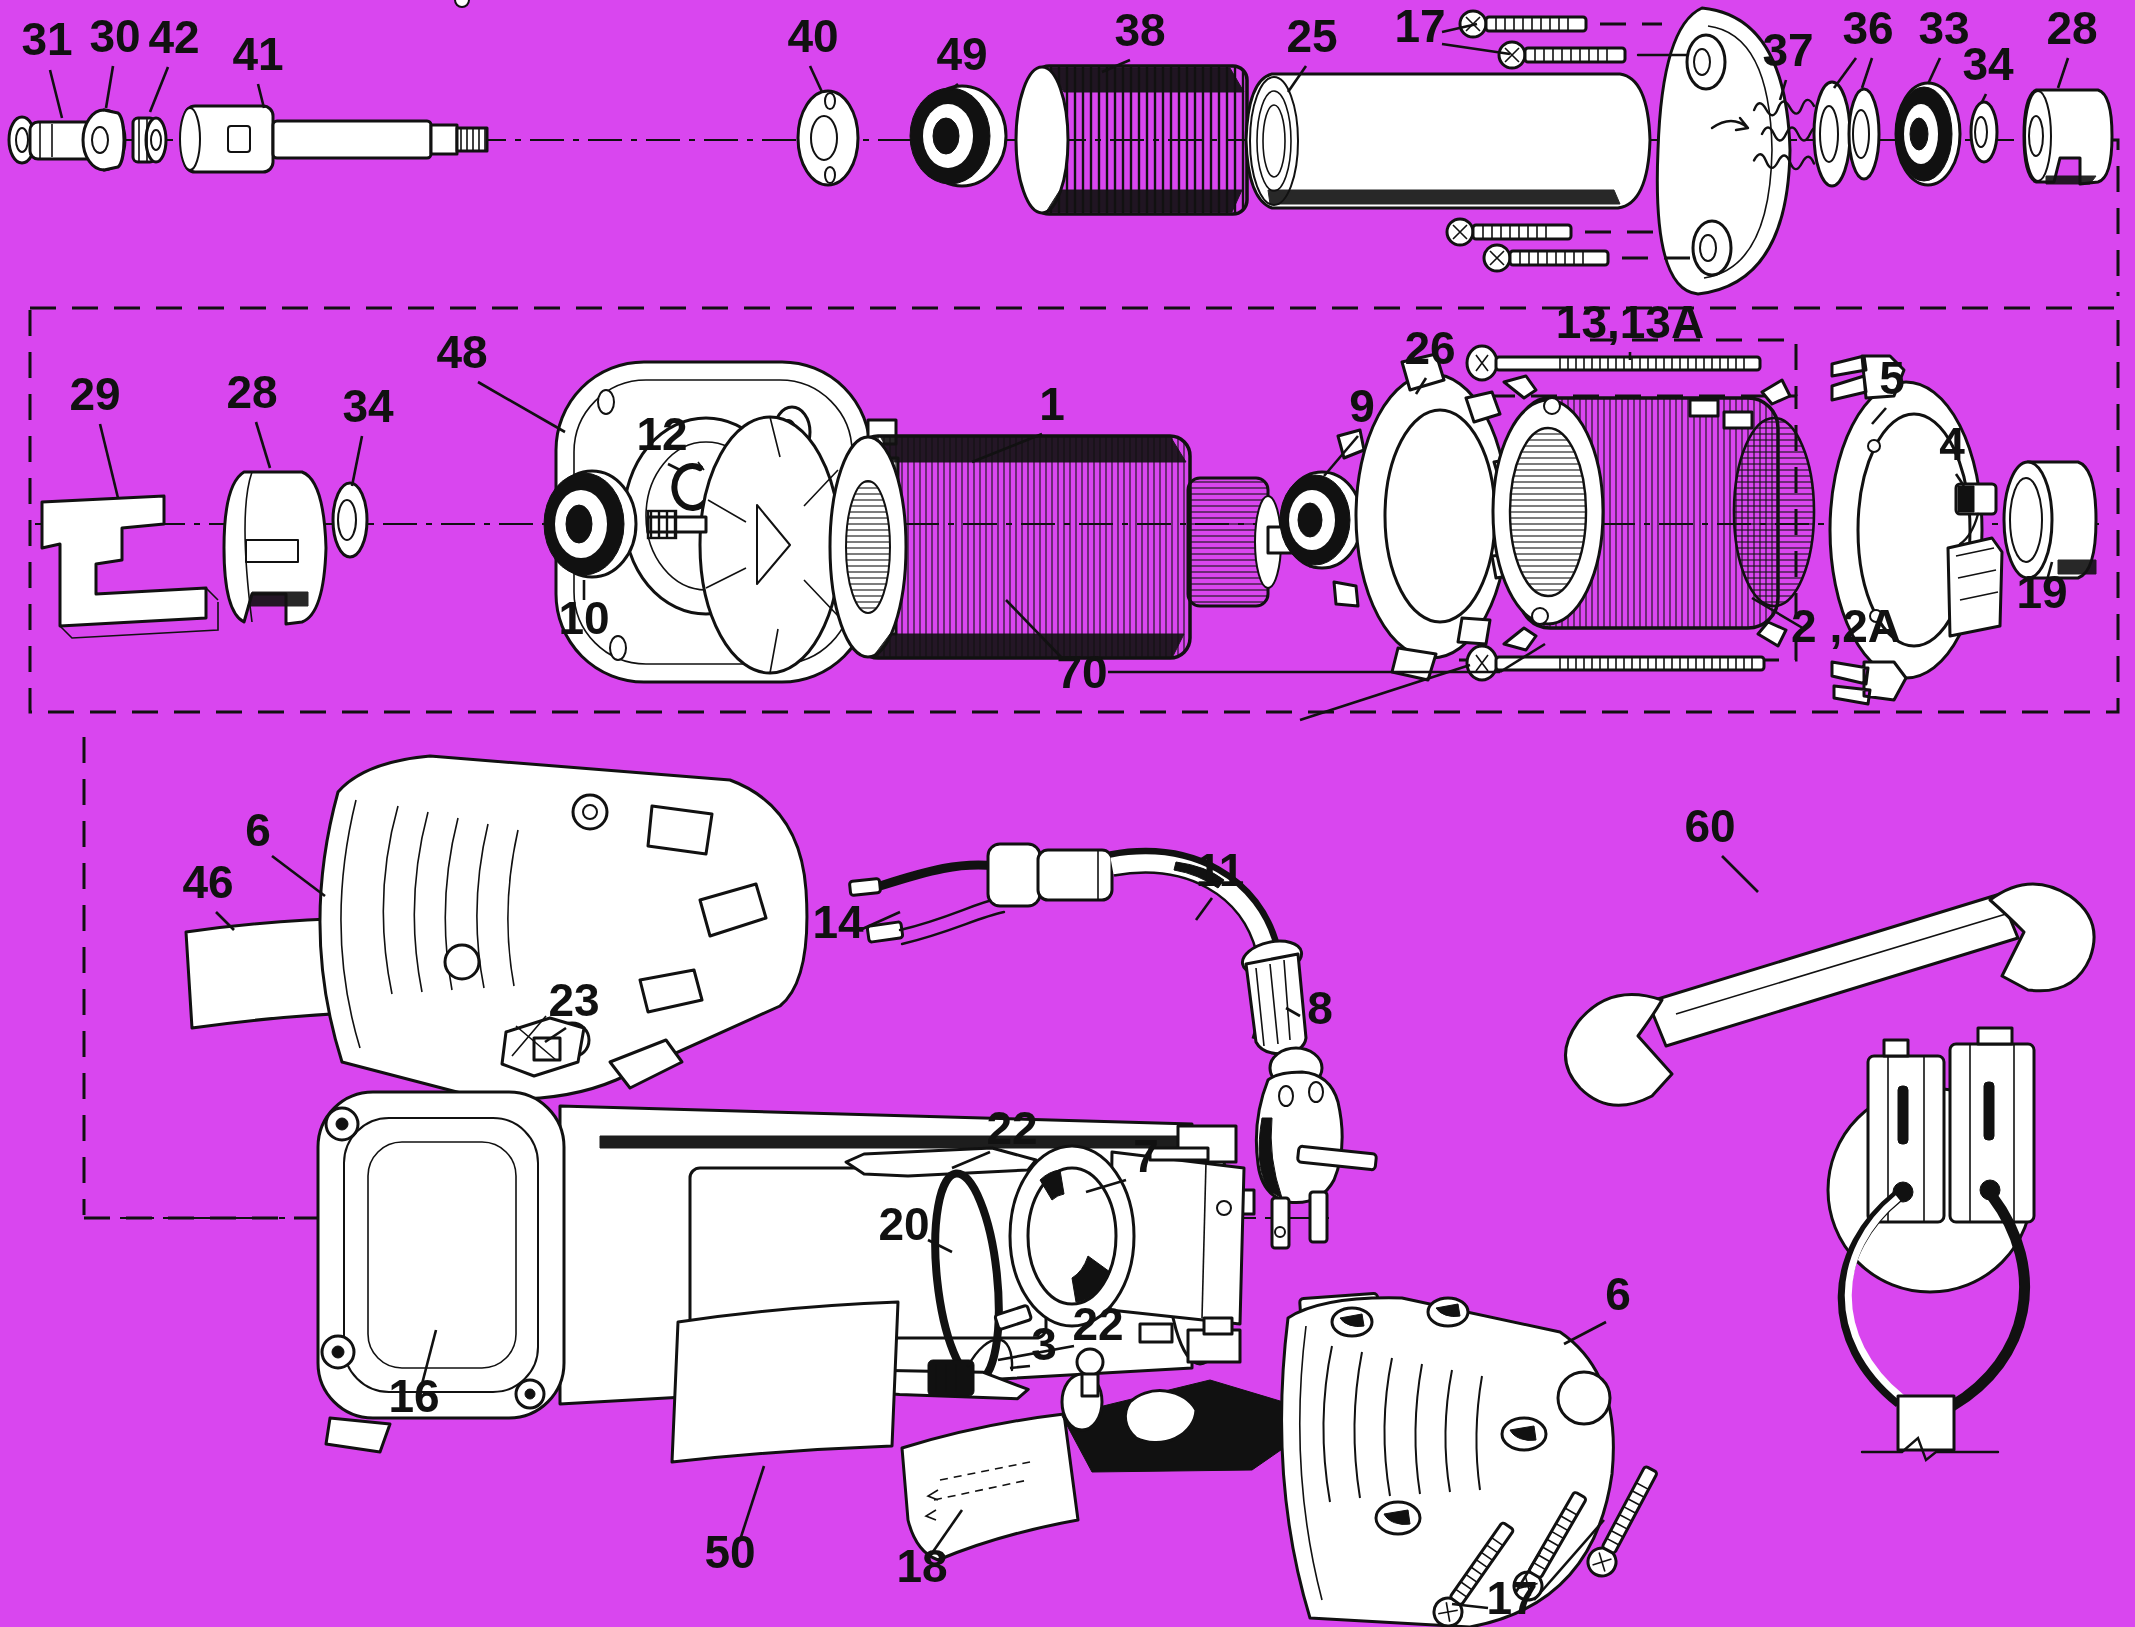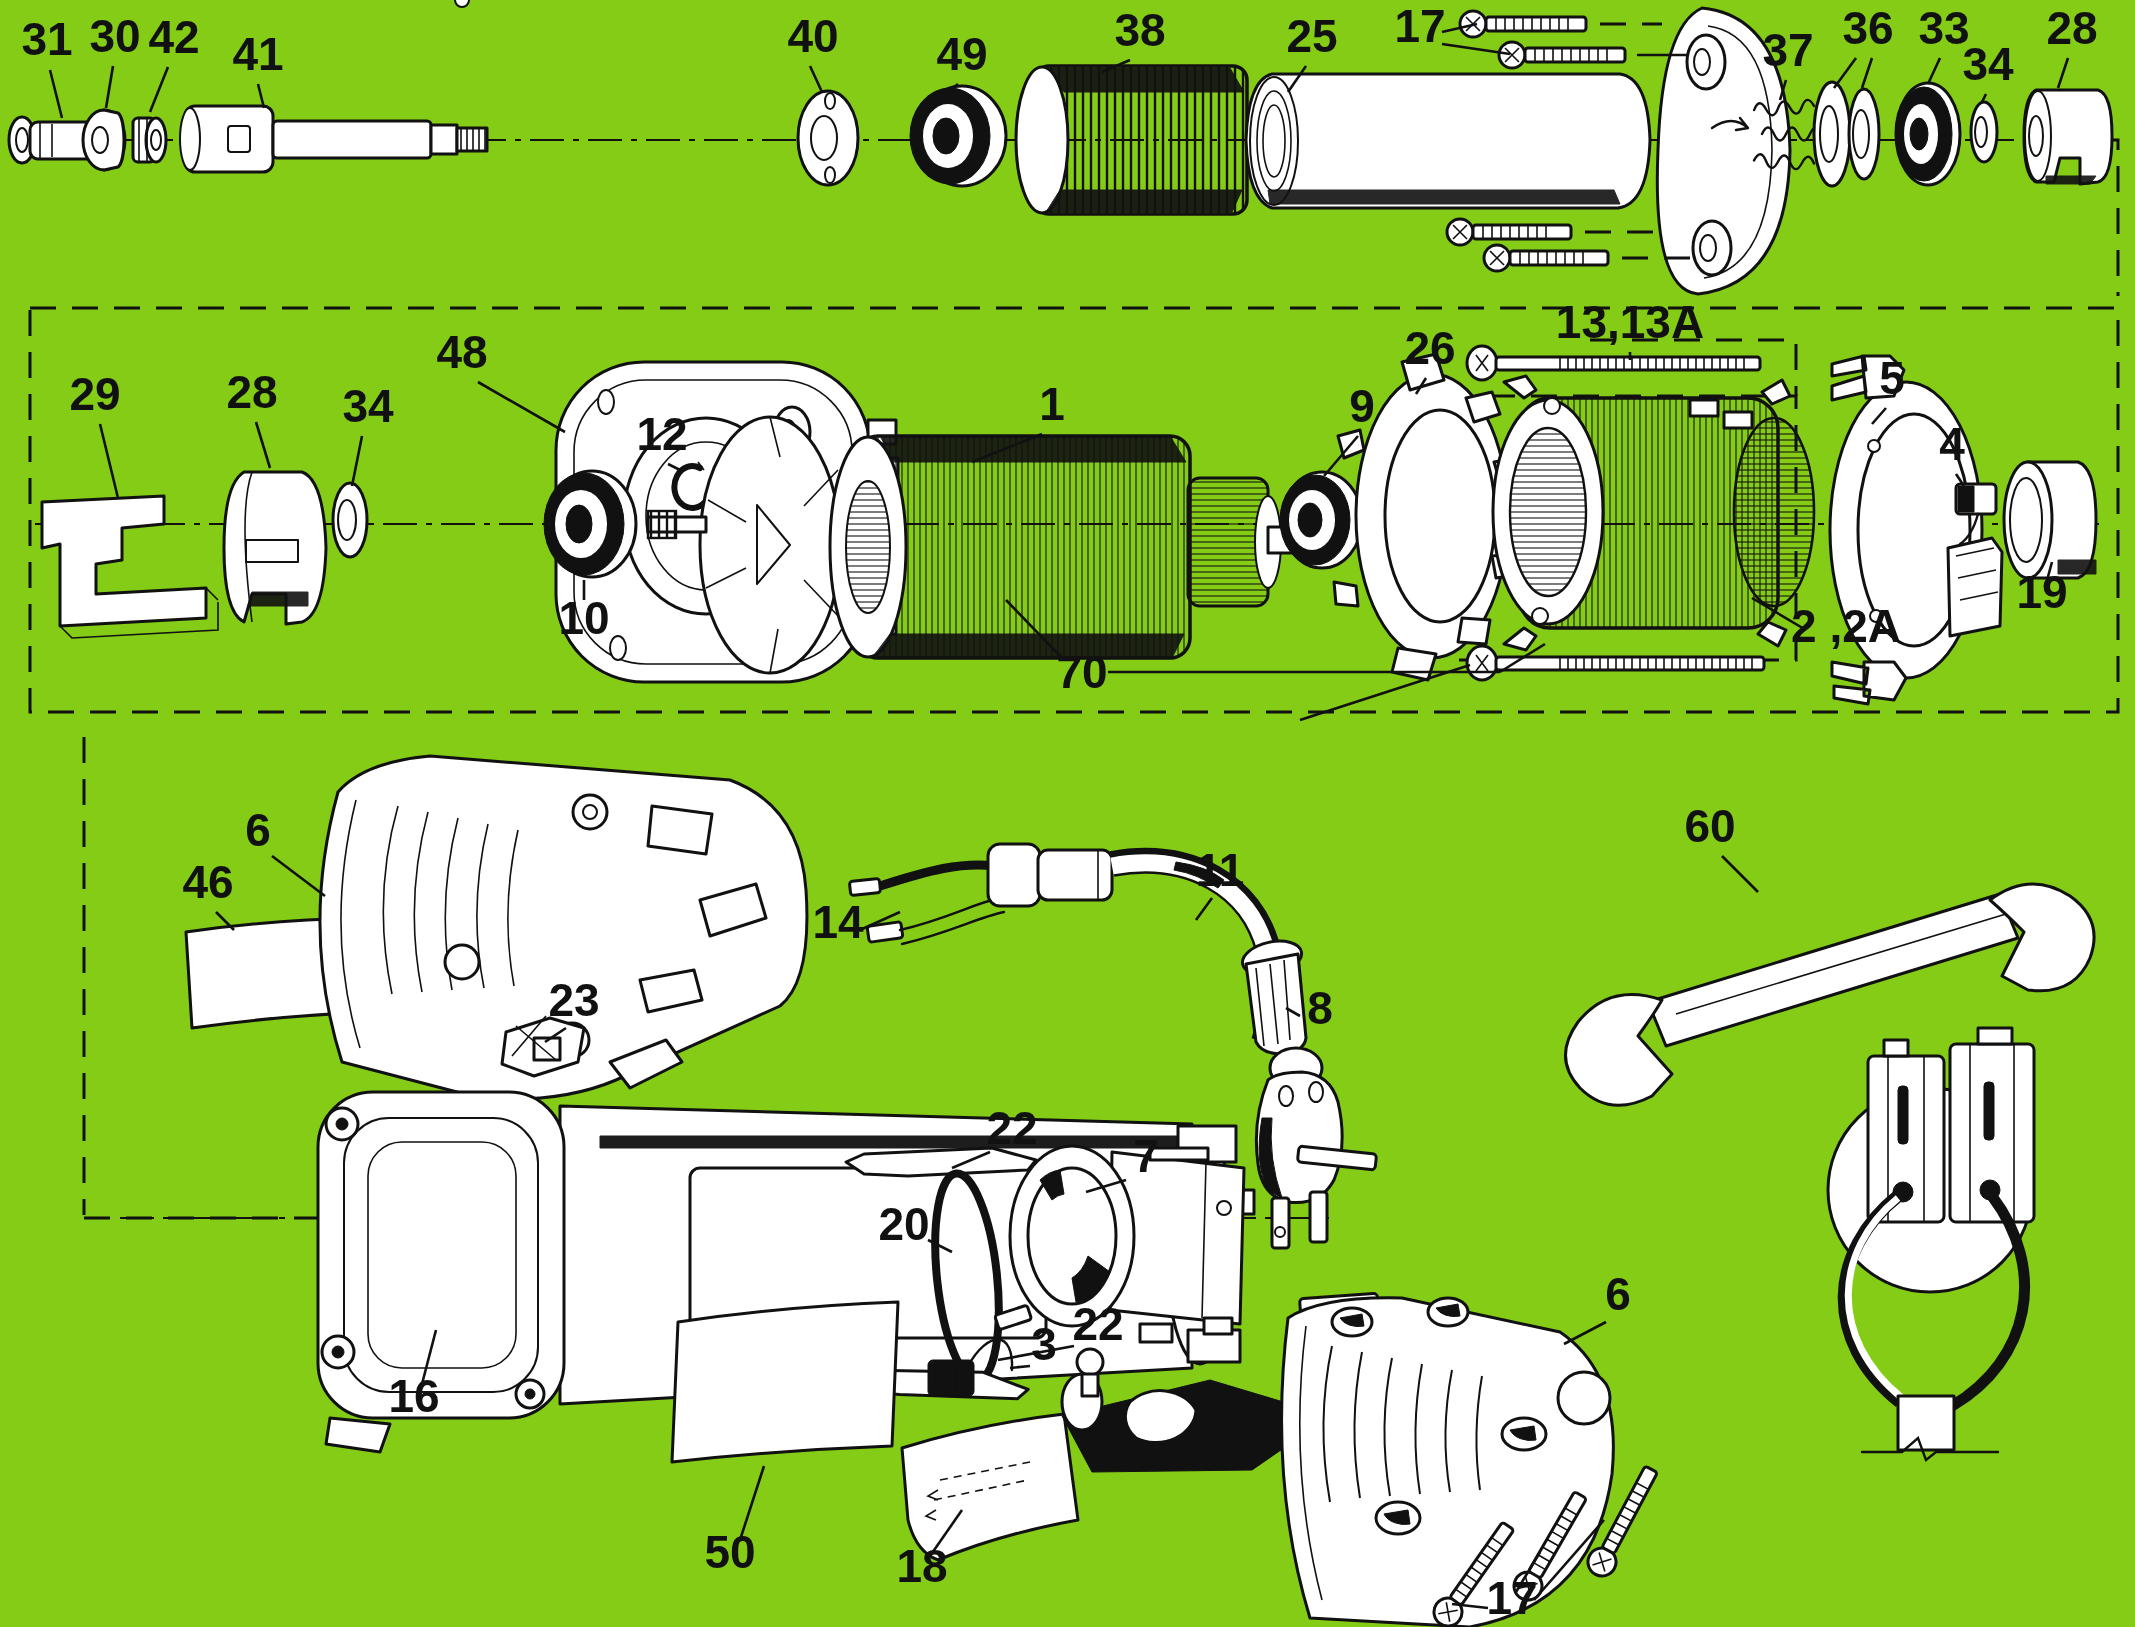--- a/index.html
+++ b/index.html
@@ -1,16 +1,16 @@
 <!DOCTYPE html>
 <html><head>
 <meta charset="utf-8">
 <style>
   html,body{margin:0;padding:0;background:#fff;}
-  .stage{position:relative;width:2135px;height:1627px;background:#84cc16;overflow:hidden;}
+  .stage{position:relative;width:2135px;height:1627px;background:#d946ef;overflow:hidden;}
   svg{display:block;}
   svg text{font-family:"Liberation Sans","DejaVu Sans",sans-serif;font-weight:600;font-size:46px;fill:#111;}
   .p{fill:#fff;stroke:#111;stroke-width:3;stroke-linejoin:round;stroke-linecap:round;}
   .p2{fill:#fff;stroke:#111;stroke-width:2;stroke-linejoin:round;}
   .d{fill:#111;stroke:#111;stroke-width:1;}
   .ln{fill:none;stroke:#111;stroke-width:2.4;stroke-linecap:round;}
   .lnth{fill:none;stroke:#111;stroke-width:1.6;}
   .dash{fill:none;stroke:#111;stroke-width:3;stroke-dasharray:26 16;}
   .cline{fill:none;stroke:#111;stroke-width:2.2;stroke-dasharray:34 9 6 9;}
   .lead{stroke:#111;stroke-width:2.6;fill:none;}

